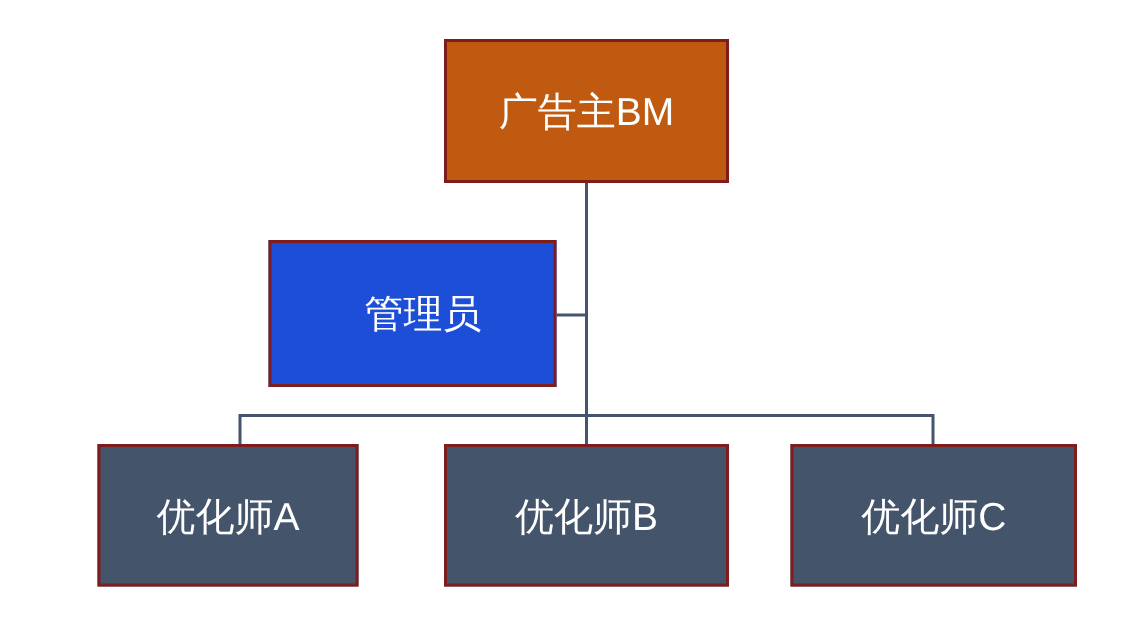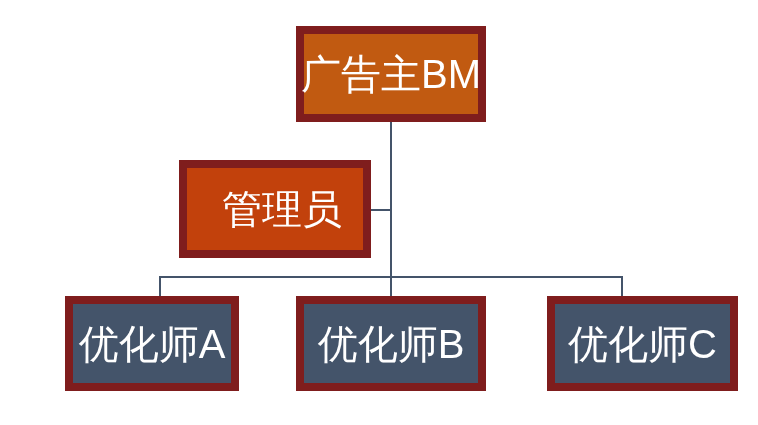--- a/index.html
+++ b/index.html
@@ -14,22 +14,22 @@
     background: #ffffff;
     overflow: hidden;
     font-family: "Liberation Sans", "DejaVu Sans", sans-serif;
   }
   .node {
     position: absolute;
     box-sizing: border-box;
     display: flex;
     align-items: center;
     justify-content: center;
-    border: 8px solid #7f1d1d;
-    font-size: 40px;
+    border: 2px solid #7f1d1d;
+    font-size: 26px;
     line-height: 1;
     letter-spacing: 0px;
     white-space: nowrap;
     z-index: 2;
   }
   .connector {
     position: absolute;
     z-index: 1;
   }
   
@@ -53,29 +53,29 @@
   <div class="connector" id="edge-trunk" style="background: rgb(68, 84, 106);"></div>
   <div class="connector" id="edge-admin" style="background: rgb(68, 84, 106);"></div>
   <div class="connector" id="edge-bus" style="background: rgb(68, 84, 106);"></div>
   <div class="connector" id="edge-drop-a" style="background: rgb(68, 84, 106);"></div>
   <div class="connector" id="edge-drop-c" style="background: rgb(68, 84, 106);"></div>
 
   <div class="node" id="node-root" style="background: rgb(193, 90, 17); color: rgb(255, 255, 255);">
     <span>广告主BM</span>
   </div>
 
-  <div class="node" id="node-admin" style="background: #c2410c; color: rgb(255, 255, 255); padding-left: 14px;">
+  <div class="node" id="node-admin" style="background: #1d4ed8; color: rgb(255, 255, 255); padding-left: 14px;">
     <span>管理员</span>
   </div>
 
   <div class="node" id="node-opt-a" style="background: rgb(68, 84, 106); color: rgb(255, 255, 255);">
     <span>优化师A</span>
   </div>
 
   <div class="node" id="node-opt-b" style="background: rgb(68, 84, 106); color: rgb(255, 255, 255);">
     <span>优化师B</span>
   </div>
 
-  <div class="node" id="node-opt-c" style="background: rgb(68, 84, 106); color: rgb(255, 255, 255); margin-left: 20px;">
+  <div class="node" id="node-opt-c" style="background: rgb(68, 84, 106); color: rgb(255, 255, 255);">
     <span>优化师C</span>
   </div>
 
 </div>
 
 </body></html>

